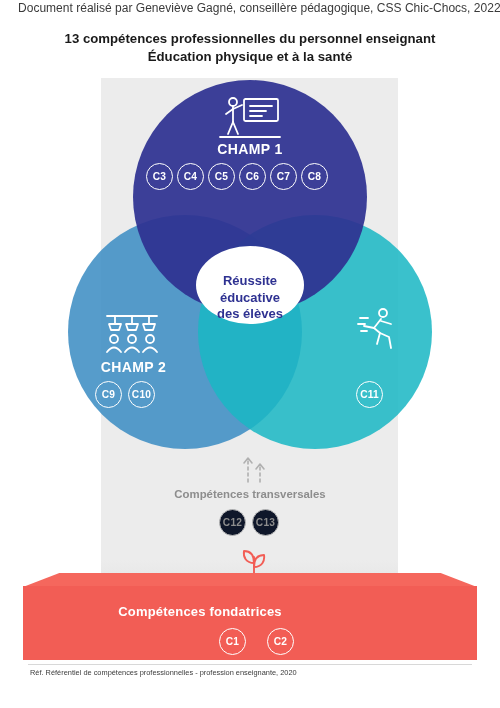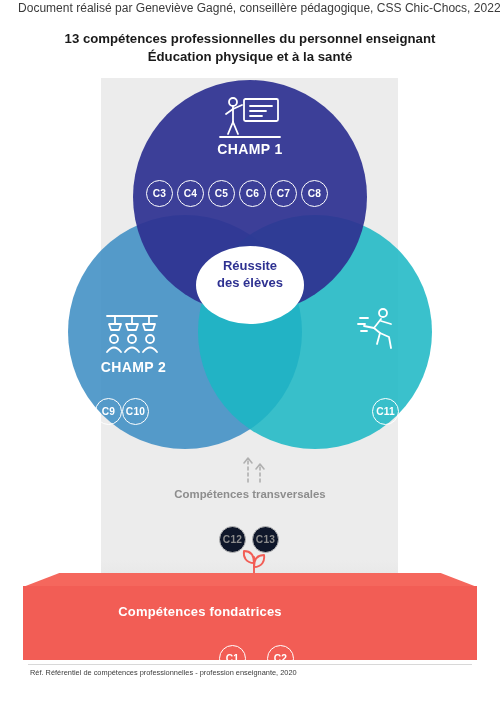--- a/index.html
+++ b/index.html
@@ -144,49 +144,48 @@
     border-radius: 50%;
     border: 1.4px solid #ffffff;
     color: #ffffff;
     font-size: 10.2px;
     font-weight: bold;
     display: flex;
     align-items: center;
     justify-content: center;
     box-sizing: border-box;
     letter-spacing: 0.2px;
-    margin-top: 17px;
   }
   .chip-grey {
     border-color: #b9b9b9;
     color: #8d8d8d;
     background: #0f172a;
   }
 
   
   .row-champ1 { position: absolute; left: 146px; top: 163px; display: flex; gap: 4px; }
   .row-champ1 .chip { position: relative; }
 
-  .row-champ2 { position: absolute; left: 95px; top: 381px; display: flex; }
+  .row-champ2 { position: absolute; left: 95px; top: 381px; display: flex; gap: 6px; }
   .row-champ2 .chip { position: relative; }
 
-  .row-champ3 { position: absolute; left: 372px; top: 381px; display: flex; gap: 6px; }
+  .row-champ3 { position: absolute; left: 356px; top: 381px; display: flex; gap: 6px; }
   .row-champ3 .chip { position: relative; }
 
   .row-transv { position: absolute; left: 219px; top: 509px; display: flex; gap: 6px; }
   .row-transv .chip { position: relative; }
 
   .row-fond { position: absolute; left: 219px; top: 628px; display: flex; gap: 21px; }
   .row-fond .chip { position: relative; }
 
   
   .center-text {
     position: absolute;
     left: 180px;
-    top: 258px;
+    top: 273px;
     width: 140px;
     text-align: center;
     color: #2e3191;
     font-weight: bold;
     font-size: 13px;
     line-height: 16.5px;
   }
   .center-text .l3 { }
 
   
@@ -361,20 +360,21 @@
       <path d="M5 25 L11 25"></path>
     </svg>
   </div>
 
   <div class="row-champ3">
     <div class="chip">C11</div>
   </div>
 
   <div class="center-text">
     <div>Réussite</div>
+    <div>éducative</div>
     <div class="l3">des élèves</div>
   </div>
 
   <div class="arrows">
     <svg width="36" height="28" viewBox="0 0 36 28" fill="none" stroke="#b0b0b0" stroke-width="1.6" stroke-linecap="round" stroke-linejoin="round">
       <path d="M12 27 L12 4" stroke-dasharray="3 3"></path>
       <path d="M8 8 L12 3 L16 8"></path>
       <path d="M24 27 L24 10" stroke-dasharray="3 3"></path>
       <path d="M20 14 L24 9 L28 14"></path>
     </svg>

